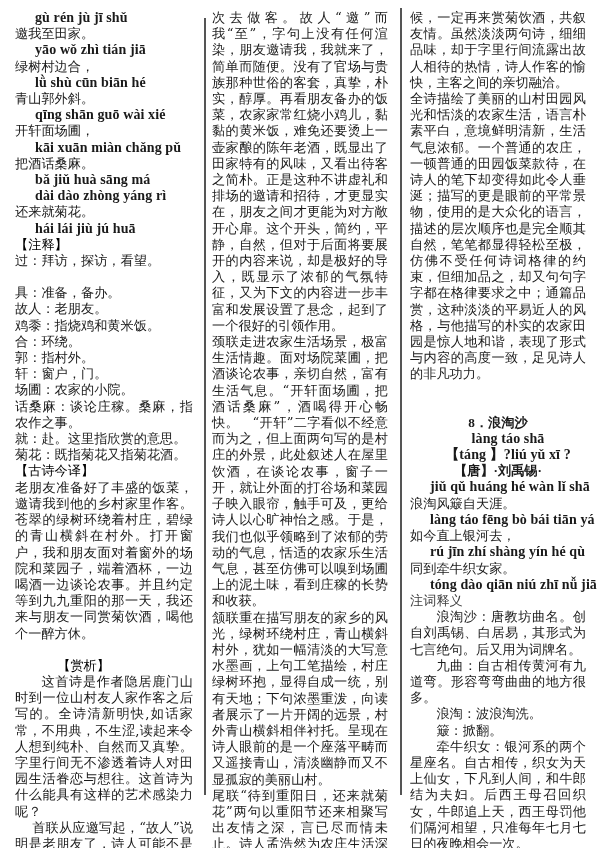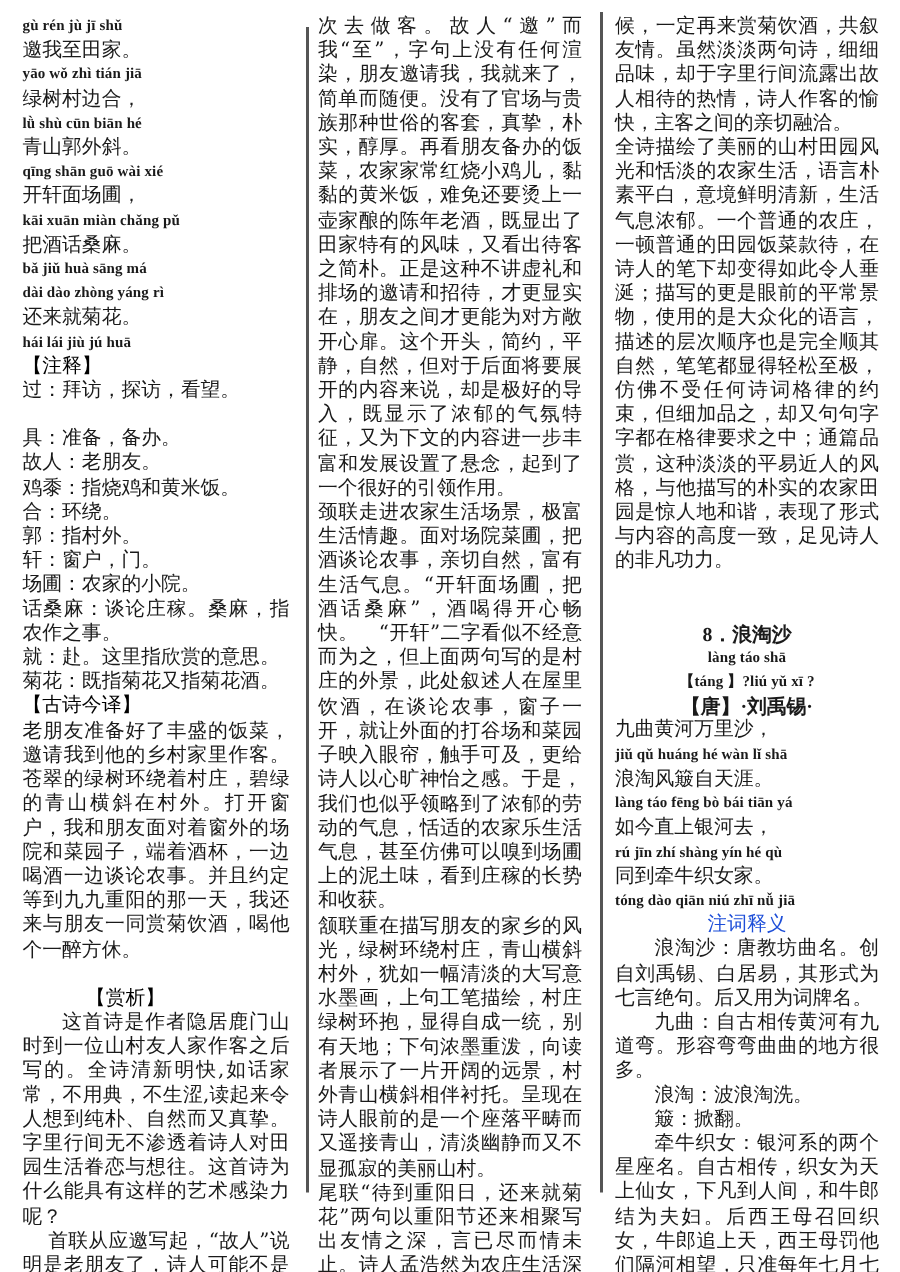--- a/index.html
+++ b/index.html
@@ -10,23 +10,23 @@
   }
   .page { position: absolute; left: 0; top: 0; width: 600px; height: 848px; }
   .col { position: absolute; top: 10px; font-size: 13.2px; line-height: 16.2px; }
   .col1 { left: 15px; width: 178px; }
   .col2 { left: 212px; width: 176px; }
   .col3 { left: 410px; width: 176px; }
   .divider { position: absolute; width: 2px; background: #555; }
   .div1 { left: 204px; top: 18px; height: 777px; }
   .div2 { left: 400px; top: 8px; height: 787px; }
   .line { white-space: nowrap; overflow: visible; }
-  .pinyin { font-family: "Liberation Serif", serif; font-weight: bold; font-size: 10px; letter-spacing: 0.1px; }
+  .pinyin { font-family: "Liberation Serif", serif; font-weight: bold; font-size: 14px; letter-spacing: 0.1px; margin-left: 20px; }
   .red { color: #000000; }
-  .pink { color: #1d4ed8; text-align: center; }
+  .pink { color: #404040; }
   .indent { text-indent: 2em; }
   .indent1 { text-indent: 1.3em; }
   .blank { height: 16px; }
   .center { text-align: center; }
   .bold { font-weight: bold; font-family: "Liberation Serif", serif; }
   .para { text-align: justify; word-break: break-all; }
 </style>
 </head>
 <body>
 
@@ -83,21 +83,20 @@
 
   <div class="col col3">
     <div class="para">候，一定再来赏菊饮酒，共叙友情。虽然淡淡两句诗，细细品味，却于字里行间流露出故人相待的热情，诗人作客的愉快，主客之间的亲切融洽。</div>
     <div class="para">全诗描绘了美丽的山村田园风光和恬淡的农家生活，语言朴素平白，意境鲜明清新，生活气息浓郁。一个普通的农庄，一顿普通的田园饭菜款待，在诗人的笔下却变得如此令人垂涎；描写的更是眼前的平常景物，使用的是大众化的语言，描述的层次顺序也是完全顺其自然，笔笔都显得轻松至极，仿佛不受任何诗词格律的约束，但细加品之，却又句句字字都在格律要求之中；通篇品赏，这种淡淡的平易近人的风格，与他描写的朴实的农家田园是惊人地和谐，表现了形式与内容的高度一致，足见诗人的非凡功力。</div>
     <div class="blank"></div>
     <div class="blank"></div>
     <div class="line center bold">8．浪淘沙</div>
     <div class="line center pinyin">làng táo shā</div>
     <div class="line center pinyin">【táng 】?liú yǔ xī ?</div>
     <div class="line center bold">【唐】·刘禹锡·</div>
-    <div class="line">九曲黄河万里沙，</div>
     <div class="line pinyin">jiǔ qǔ huáng hé wàn lǐ shā</div>
     <div class="line">浪淘风簸自天涯。</div>
     <div class="line pinyin">làng táo fēng bò bái tiān yá</div>
     <div class="line">如今直上银河去，</div>
     <div class="line pinyin">rú jīn zhí shàng yín hé qù</div>
     <div class="line">同到牵牛织女家。</div>
     <div class="line pinyin">tóng dào qiān niú zhī nǚ jiā</div>
     <div class="line pink">注词释义</div>
     <div class="para indent">浪淘沙：唐教坊曲名。创自刘禹锡、白居易，其形式为七言绝句。后又用为词牌名。</div>
     <div class="para indent">九曲：自古相传黄河有九道弯。形容弯弯曲曲的地方很多。</div>

